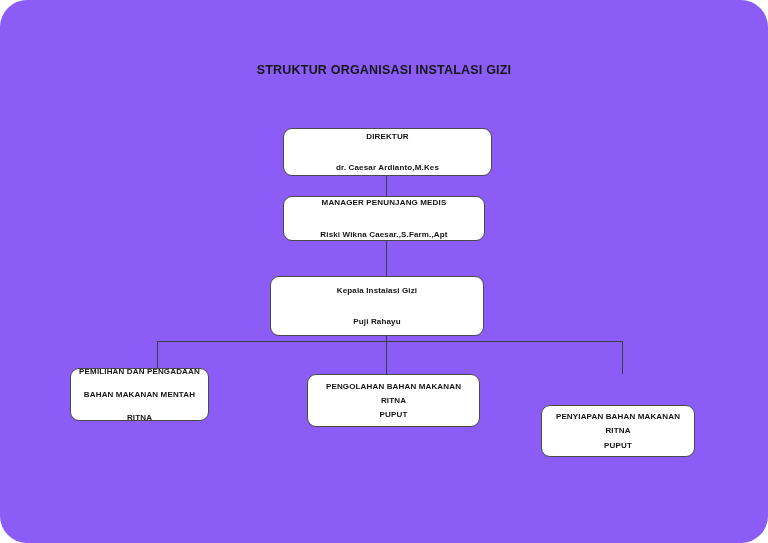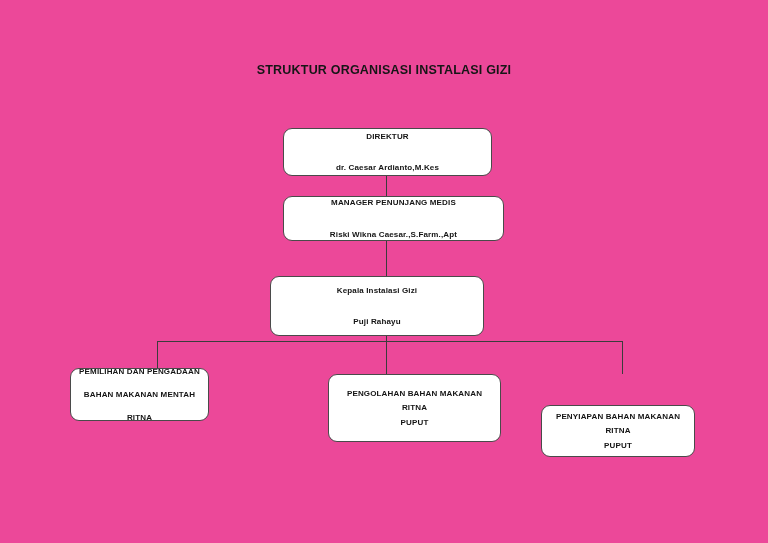--- a/index.html
+++ b/index.html
@@ -4,24 +4,25 @@
 <style>
   html, body {
     margin: 0;
     padding: 0;
     background: #ffffff;
   }
   #canvas {
     position: relative;
     width: 768px;
     height: 543px;
-    background: #ec4899;
+    background: #8b5cf6;
     font-family: "Liberation Sans", sans-serif;
     color: #1a1a1a;
     overflow: hidden;
+    border-radius: 27px;
   }
   #chart-title {
     position: absolute;
     left: 0;
     top: 63px;
     width: 768px;
     text-align: center;
     font-size: 12.5px;
     font-weight: bold;
     letter-spacing: 0.2px;
@@ -79,37 +80,37 @@
   <div class="connector h-line" style="left:157px; top:341px; width:466px;"></div>
   <div class="connector v-line" style="left:157px; top:341px; height:27px;"></div>
   <div class="connector v-line" style="left:386px; top:341px; height:33px;"></div>
   <div class="connector v-line" style="left:622px; top:341px; height:33px;"></div>
 
   <div class="node spaced" style="left:283px; top:128px; width:209px; height:48px;">
     <div class="line">DIREKTUR</div>
     <div class="line">dr. Caesar Ardianto,M.Kes</div>
   </div>
 
-  <div class="node spaced" style="left:283px; top:196px; width:221px; height:45px;text-align:right;">
+  <div class="node spaced" style="left:283px; top:196px; width:202px; height:45px;text-align:right;">
     <div class="line">MANAGER PENUNJANG MEDIS</div>
     <div class="line">Riski Wikna Caesar.,S.Farm.,Apt</div>
   </div>
 
   <div class="node spaced" style="left:270px; top:276px; width:214px; height:60px;">
     <div class="line">Kepala Instalasi Gizi</div>
     <div class="line">Puji Rahayu</div>
   </div>
 
   <div class="node tight-left" style="left:70px; top:368px; width:139px; height:53px;">
     <div class="line">PEMILIHAN DAN PENGADAAN</div>
     <div class="line">BAHAN MAKANAN MENTAH</div>
     <div class="line">RITNA</div>
   </div>
 
-  <div class="node tight" style="left:307px; top:374px; width:173px; height:68px;margin-left:21px;">
+  <div class="node tight" style="left:307px; top:374px; width:173px; height:53px;">
     <div class="line">PENGOLAHAN BAHAN MAKANAN</div>
     <div class="line">RITNA</div>
     <div class="line">PUPUT</div>
   </div>
 
   <div class="node tight" style="left:541px; top:374px; width:154px; height:52px;margin-top:31px;">
     <div class="line">PENYIAPAN BAHAN MAKANAN</div>
     <div class="line">RITNA</div>
     <div class="line">PUPUT</div>
   </div>

